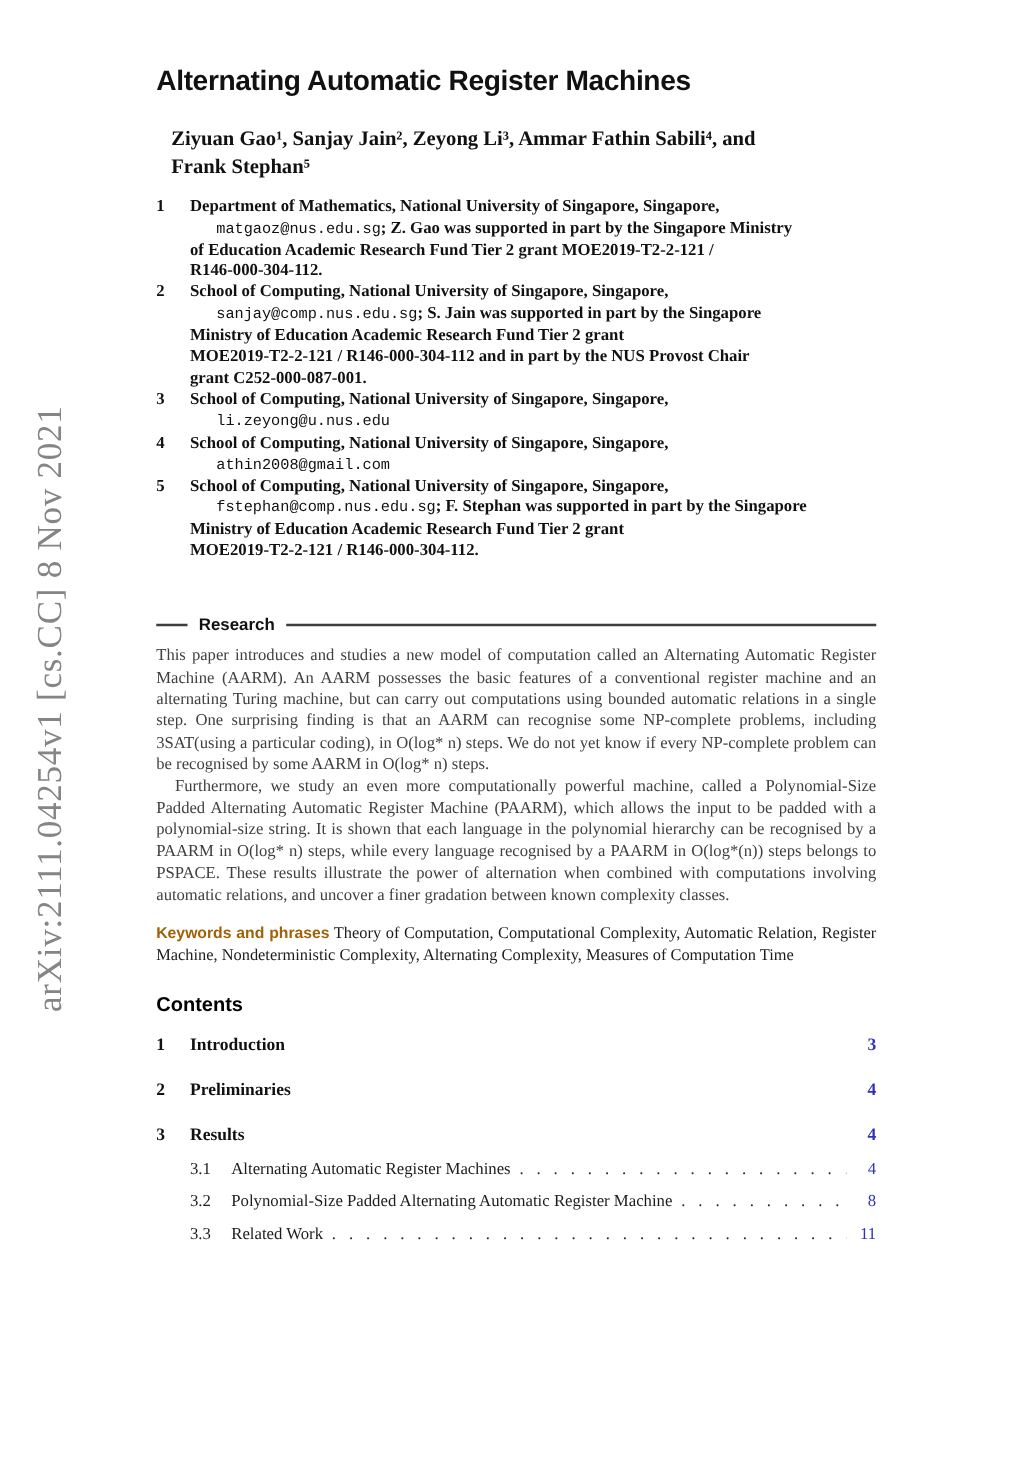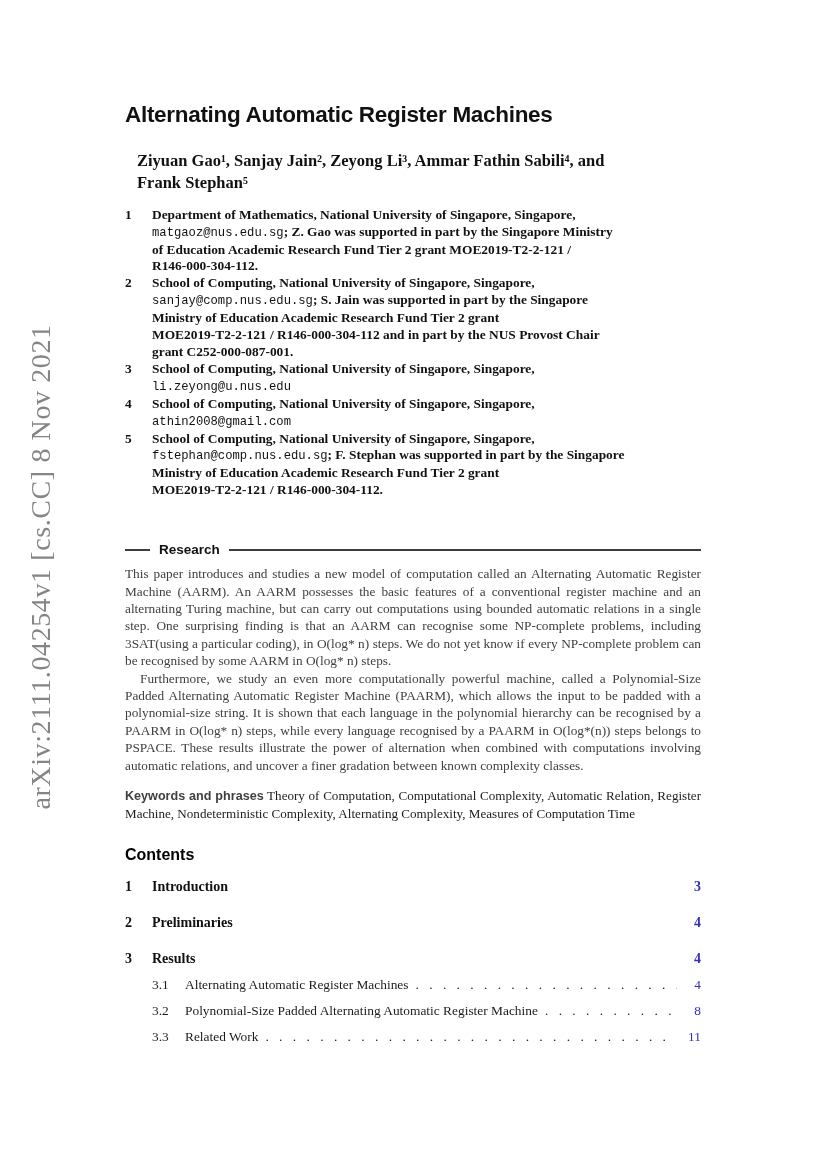--- a/index.html
+++ b/index.html
@@ -22,21 +22,21 @@
     font-family: "Liberation Serif", "DejaVu Serif", serif;
     font-size: 28px;
     letter-spacing: 0.6px;
     color: #858585;
   }
   .content {
     position: absolute;
     left: 125px;
     top: 0;
     width: 576px;
-    padding-top: 103px;
+    padding-top: 53px;
   }
   .paper-title {
     font-family: "Liberation Sans", "DejaVu Sans", sans-serif;
     font-weight: 700;
     font-size: 22.5px;
     letter-spacing: -0.3px;
     color: #111111;
     line-height: 1.1;
   }
   .authors {
@@ -55,20 +55,21 @@
     line-height: 16.9px;
     color: #111111;
   }
   .aff-row { display: flex; }
   .aff-num { width: 27px; flex: none; }
   .aff-text { white-space: pre-wrap; flex: 1; }
   .mono {
     font-family: "Liberation Mono", "DejaVu Sans Mono", monospace;
     font-weight: 400;
     font-size: 12.2px;
+    margin-left: 21px;
   }
   .abstract-rule {
     margin-top: 43px;
     display: flex;
     align-items: center;
   }
   .rule { height: 2px; background: #3d3d3d; }
   .rule.left { width: 25px; flex: none; }
   .rule.right { flex: 1; }
   .abs-label {
@@ -90,21 +91,21 @@
     margin-top: 13px;
     font-size: 13.1px;
     line-height: 17.2px;
     text-align: justify;
     color: #1c1c1c;
   }
   .kw-label {
     font-family: "Liberation Sans", "DejaVu Sans", sans-serif;
     font-weight: 700;
     font-size: 12.6px;
-    color: #404040;
+    color: #a16207;
   }
   .contents-heading {
     margin-top: 24px;
     font-family: "Liberation Sans", "DejaVu Sans", sans-serif;
     font-weight: 700;
     font-size: 16px;
     color: #000000;
   }
   .toc { margin-top: 15px; }
   .toc-main {

